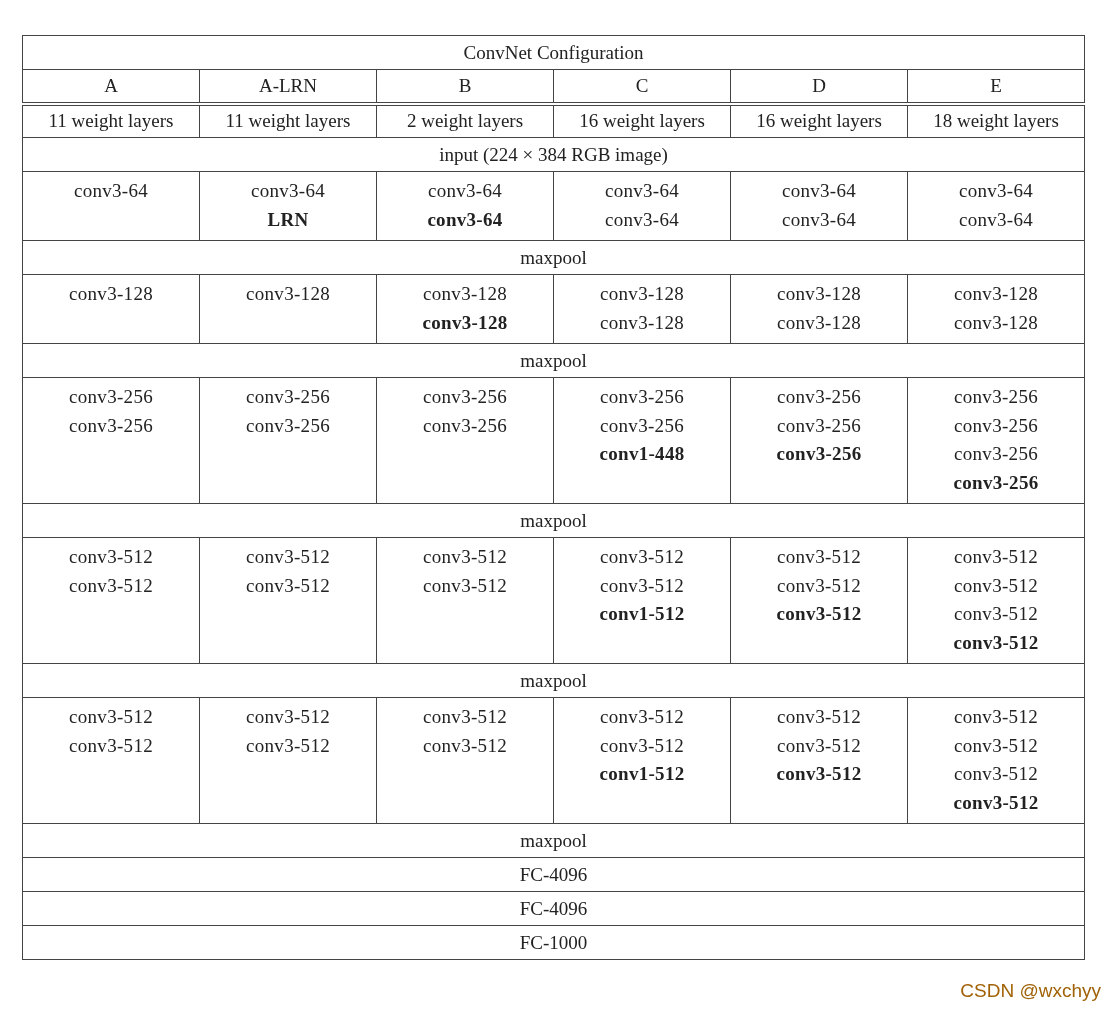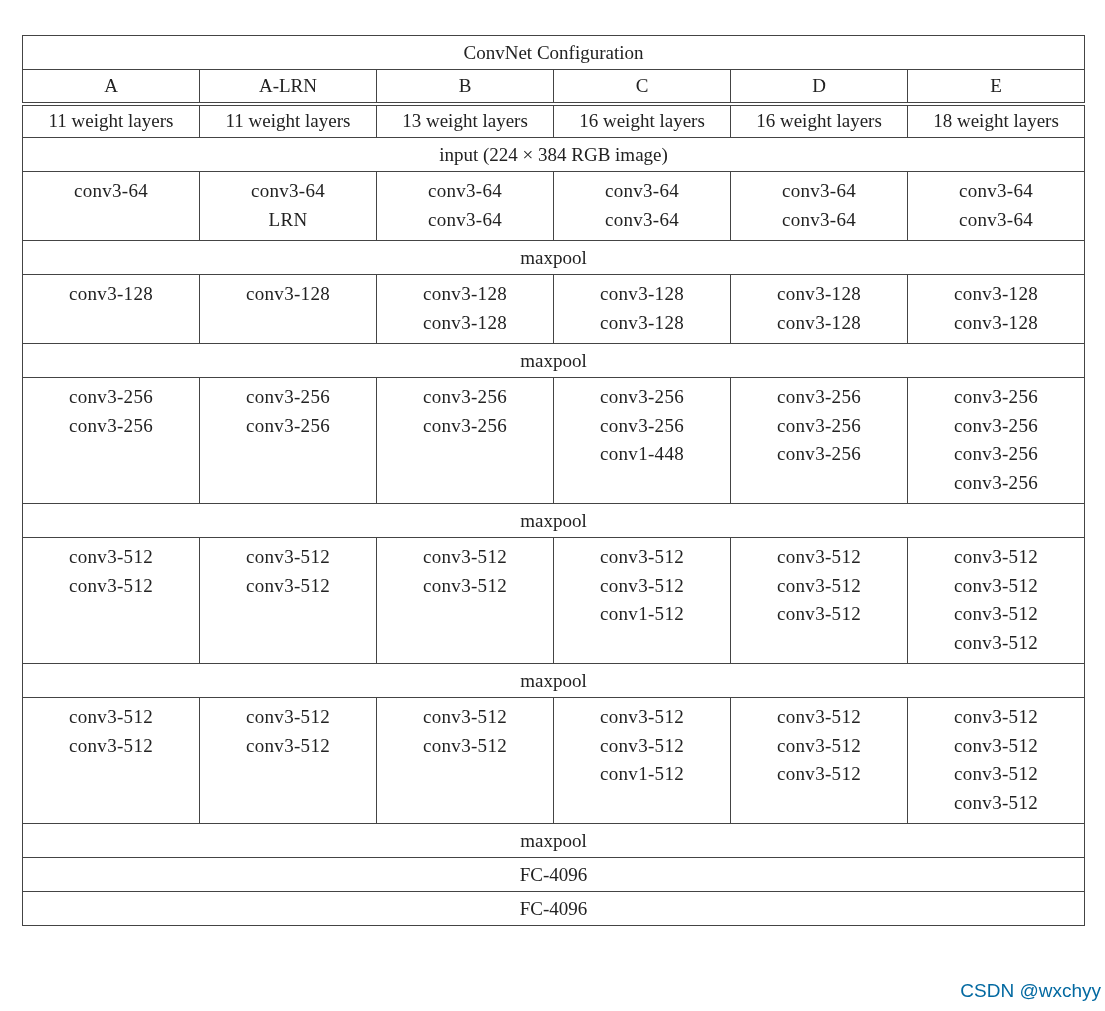--- a/index.html
+++ b/index.html
@@ -6,23 +6,23 @@
   body { width: 1105px; height: 1011px; position: relative; overflow: hidden;
          font-family: "Liberation Serif", "DejaVu Serif", serif; color: #222; }
   #tbl { position: absolute; left: 22px; top: 35px; width: 1062px;
          border-collapse: collapse; table-layout: fixed; font-size: 19px; }
   #tbl td { border: 1.5px solid #444; text-align: center; padding: 0; vertical-align: top; }
   #tbl td.span { vertical-align: middle; }
   .h36 { height: 34px; margin-left: 28px; }
   .head-row td { border-bottom: 4px double #444 !important; }
   .cell-lines { padding-top: 7px; padding-bottom: 4px; }
   .line { height: 28.5px; line-height: 24px; letter-spacing: 0.3px; }
-  .line.bold { font-weight: normal; }
+  .line.bold { font-weight: bold; }
   #wm { position: absolute; right: 4px; top: 980px; font-family: "Liberation Sans", sans-serif;
-        font-size: 19px; color: #0369a1; }
+        font-size: 19px; color: #a16207; }
 </style>
 </head>
 <body>
 
 <table id="tbl">
   <colgroup>
     <col style="width:177px">
       <col style="width:177px">
       <col style="width:177px">
     <col style="width:177px">
@@ -37,21 +37,21 @@
       <td class="span">A</td>
       <td class="span">A-LRN</td>
       <td class="span">B</td>
       <td class="span">C</td>
       <td class="span">D</td>
       <td class="span">E</td>
     </tr>
     <tr class="h36">
       <td class="span">11 weight layers</td>
       <td class="span">11 weight layers</td>
-      <td class="span">13 weight layers</td>
+      <td class="span">2 weight layers</td>
       <td class="span">16 weight layers</td>
       <td class="span">16 weight layers</td>
       <td class="span">18 weight layers</td>
     </tr>
     <tr class="h36">
       <td class="span" colspan="6">input (224 × 384 RGB image)</td>
     </tr>
   <tr>
         <td>
           <div class="cell-lines">
@@ -264,17 +264,20 @@
         </td>
       </tr>
       <tr class="h36">
         <td class="span" colspan="6">maxpool</td>
       </tr>
       <tr class="h36">
         <td class="span" colspan="6">FC-4096</td>
       </tr>
       <tr class="h36">
         <td class="span" colspan="6">FC-4096</td>
+      </tr>
+      <tr class="h36">
+        <td class="span" colspan="6">FC-1000</td>
       </tr>
     </tbody>
 </table>
 
 <div id="wm">CSDN @wxchyy</div>
 
 </body></html>

